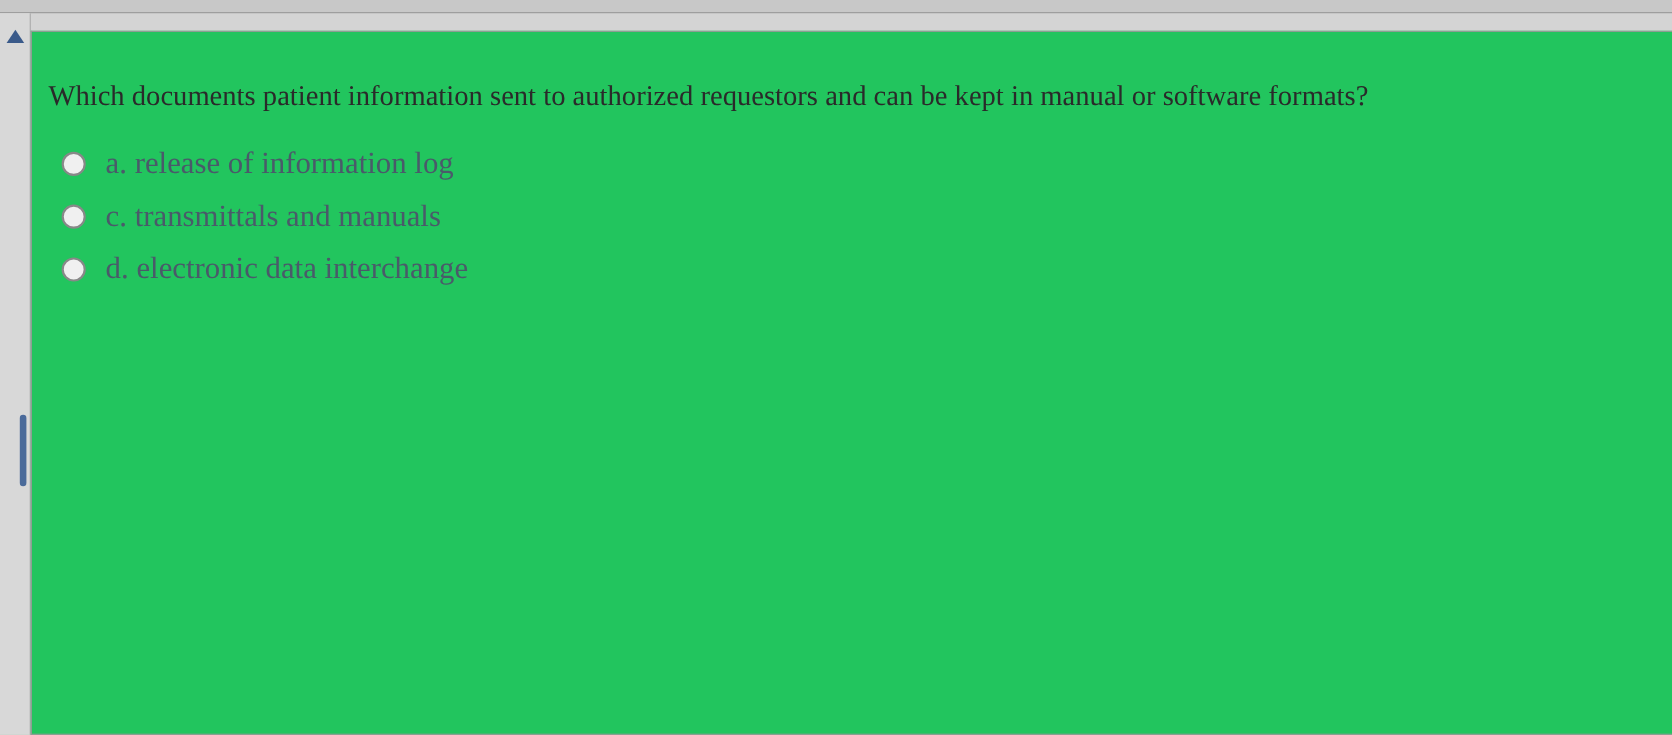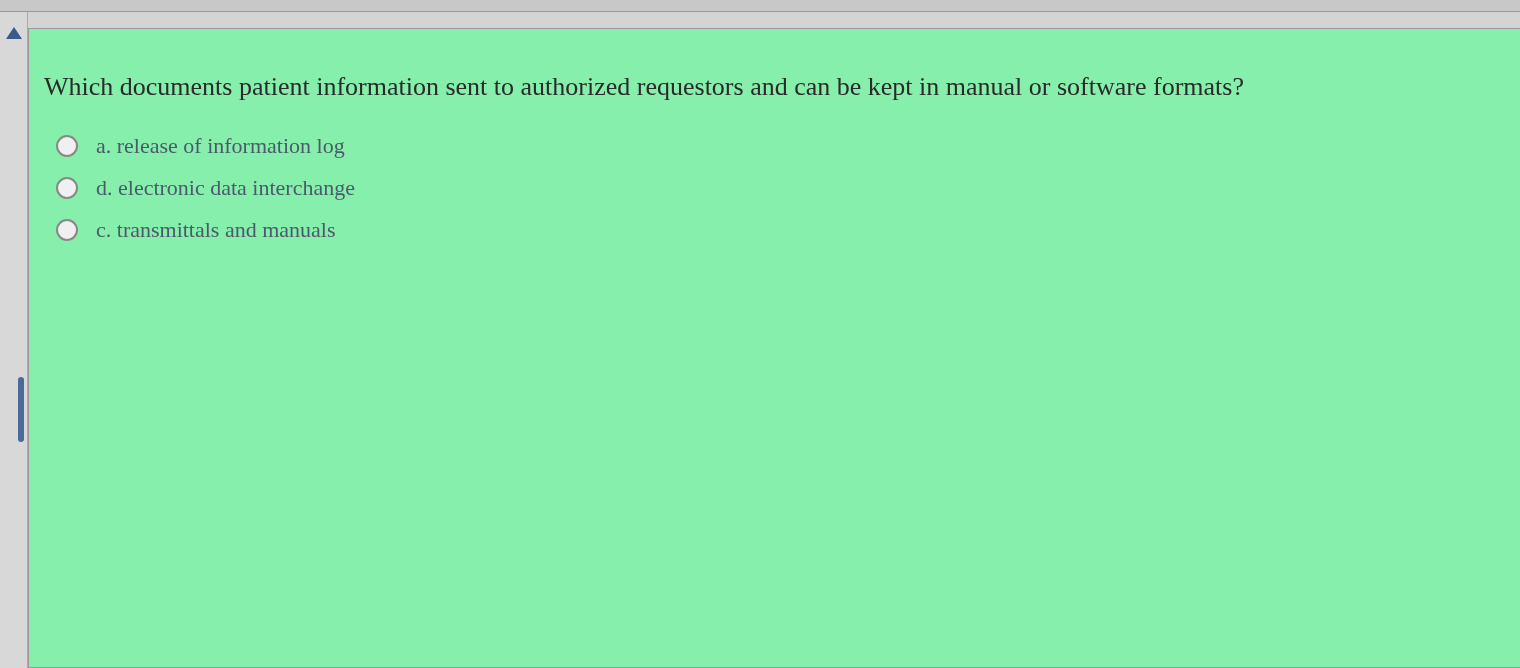--- a/index.html
+++ b/index.html
@@ -48,21 +48,21 @@
       height: 65px;
       background: #4a6a9a;
       border-radius: 3px;
     }
     .main-content {
       position: absolute;
       left: 28px;
       top: 28px;
       right: 0;
       bottom: 0;
-      background: #86efac;
+      background: #22c55e;
       border: 1px solid #999;
       border-right: none;
       padding: 40px 20px 20px 15px;
     }
     .question-text {
       font-size: 26px;
       color: #2a2a2a;
       margin-bottom: 28px;
       line-height: 1.4;
       font-family: Georgia, serif;
@@ -81,21 +81,21 @@
     .radio-button {
       width: 22px;
       height: 22px;
       border: 2px solid #888;
       border-radius: 50%;
       background: #f0f0f0;
       flex-shrink: 0;
       cursor: pointer;
     }
     .option-label {
-      font-size: 22px;
+      font-size: 28px;
       color: #4a5a6a;
       font-family: Georgia, serif;
     }
   </style>
 </head>
 <body>
 
 <div class="top-bar"></div>
 
 <div class="left-sidebar">
@@ -106,20 +106,20 @@
 <div class="main-content">
   <div class="question-text">Which documents patient information sent to authorized requestors and can be kept in manual or software formats?</div>
 
   <div class="options-container">
     <div class="option-row">
       <div class="radio-button"></div>
       <span class="option-label">a. release of information log</span>
     </div>
     <div class="option-row">
       <div class="radio-button"></div>
-      <span class="option-label">d. electronic data interchange</span>
+      <span class="option-label">c. transmittals and manuals</span>
     </div>
     <div class="option-row">
       <div class="radio-button"></div>
-      <span class="option-label">c. transmittals and manuals</span>
+      <span class="option-label">d. electronic data interchange</span>
     </div>
   </div>
 </div>
 
 </body></html>

